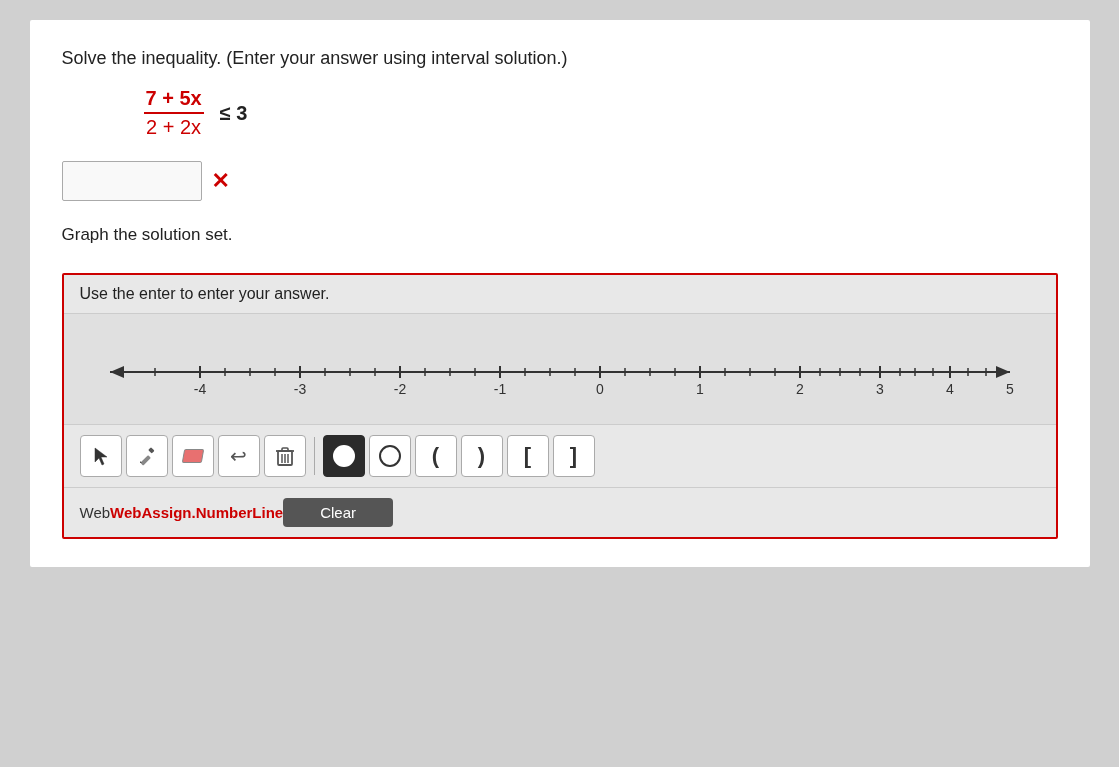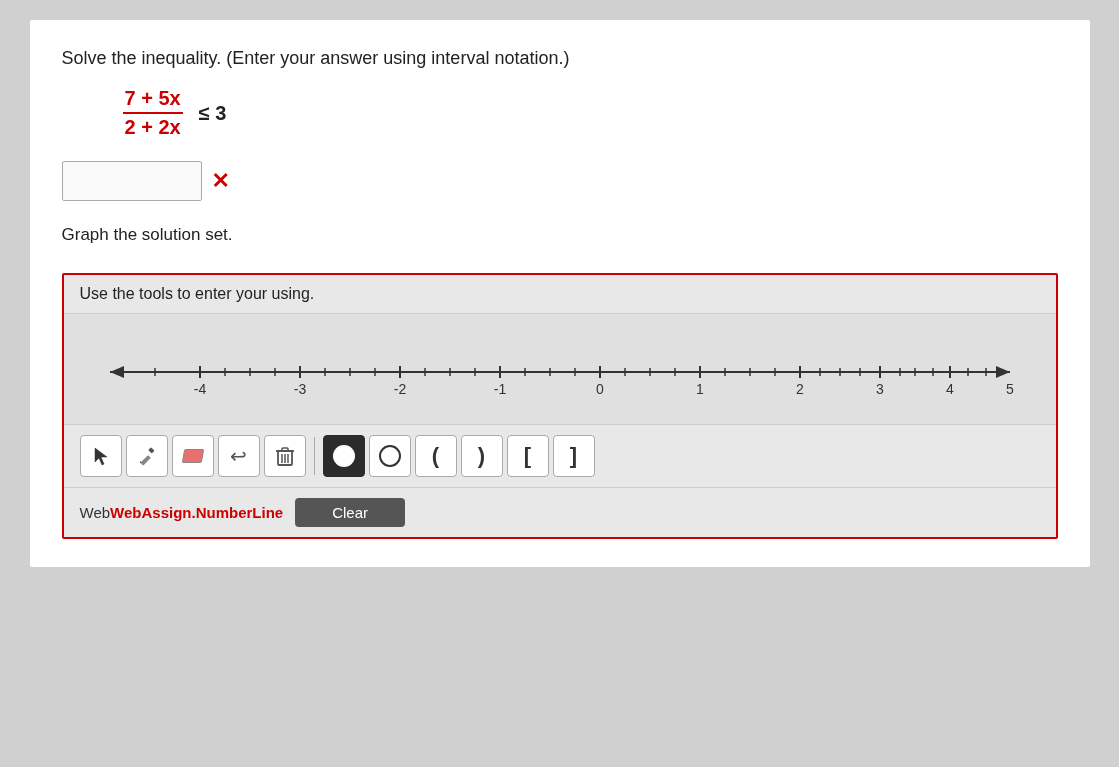--- a/index.html
+++ b/index.html
@@ -23,41 +23,41 @@
     .problem-text {
       font-size: 18px;
       color: #222;
       margin-bottom: 18px;
       font-weight: 400;
     }
     .fraction-container {
       display: flex;
       align-items: center;
       margin-bottom: 22px;
-      margin-left: 61px;
+      margin-left: 82px;
     }
     .fraction {
       display: inline-flex;
       flex-direction: column;
       align-items: center;
       margin-right: 10px;
     }
     .fraction .numerator {
       font-size: 20px;
       color: #cc0000;
       font-weight: bold;
       border-bottom: 2px solid #cc0000;
       padding-bottom: 2px;
       padding-left: 2px;
       padding-right: 2px;
     }
     .fraction .denominator {
       font-size: 20px;
       color: #cc0000;
-      font-weight: bold;
+      font-weight: normal;
       padding-top: 2px;
       text-align: center;
     }
     .inequality-symbol {
       font-size: 20px;
       color: #222;
       font-weight: bold;
       margin-left: 6px;
     }
     .answer-row {
@@ -156,21 +156,20 @@
       font-size: 22px;
       font-weight: bold;
       color: #333;
     }
     .footer-row {
       background: #e8e8e8;
       border-top: 1px solid #ccc;
       padding: 10px 16px;
       display: flex;
       align-items: center;
-      gap: 12px;
     }
     .brand-text {
       font-size: 15px;
       color: #333;
     }
     .brand-text span {
       color: #cc0000;
       font-weight: bold;
     }
     .clear-btn {
@@ -195,40 +194,40 @@
     .undo-icon {
       font-size: 20px;
       color: #555;
     }
   </style>
 </head>
 <body>
 
 <div class="main-card">
 
-  <div class="problem-text">Solve the inequality. (Enter your answer using interval notation.)</div>
+  <div class="problem-text">Solve the inequality. (Enter your answer using interval solution.)</div>
 
   <div class="fraction-container">
     <div class="fraction">
       <div class="numerator">7 + 5x</div>
       <div class="denominator">2 + 2x</div>
     </div>
     <div class="inequality-symbol">≤ 3</div>
   </div>
 
   <div class="answer-row">
     <input class="answer-input" type="text" style="">
     <span class="x-mark">✕</span>
   </div>
 
   <div class="graph-label">Graph the solution set.</div>
 
   <div class="graph-area">
 
-    <div class="tools-header">Use the tools to enter your using.</div>
+    <div class="tools-header">Use the enter to enter your answer.</div>
 
     <div class="number-line-container">
       <svg class="number-line-svg" viewBox="0 0 920 60">
 
         <line x1="10" y1="28" x2="910" y2="28" stroke="#333" stroke-width="2"></line>
 
         <polygon points="10,28 24,22 24,34" fill="#333"></polygon>
 
         <polygon points="910,28 896,22 896,34" fill="#333"></polygon>
 

